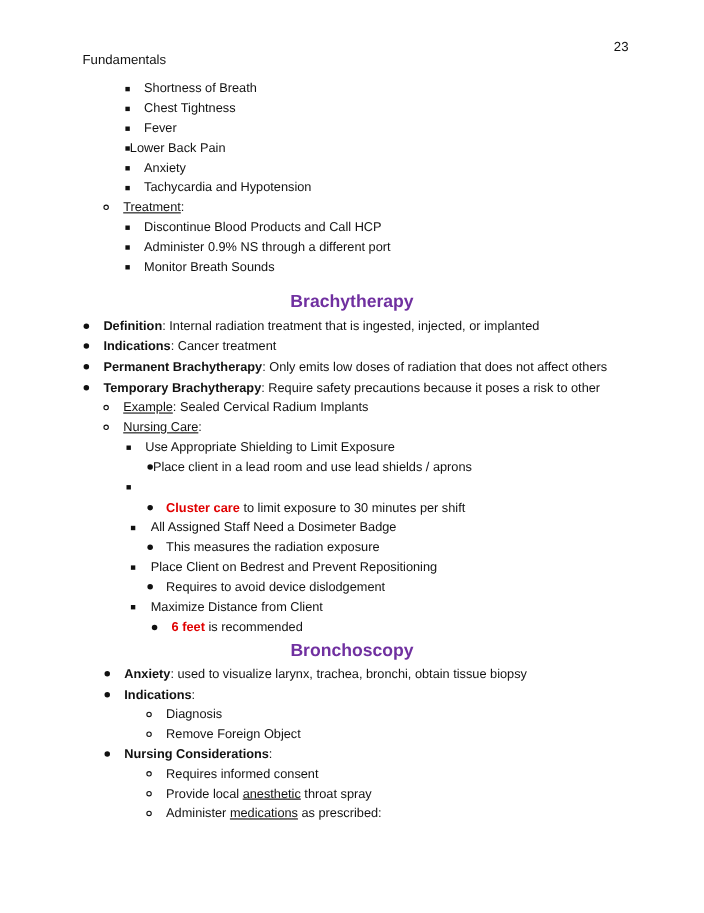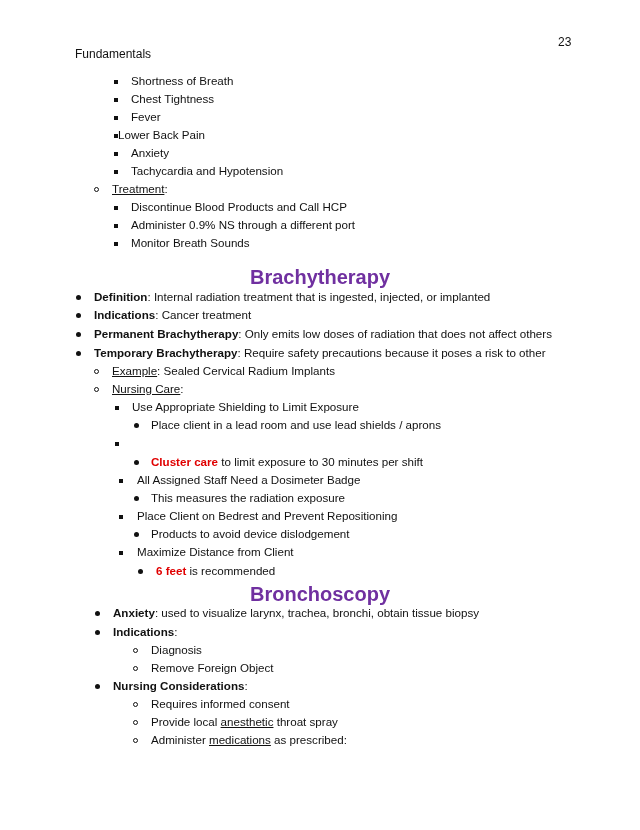--- a/index.html
+++ b/index.html
@@ -4,21 +4,21 @@
 <style>
   html, body { margin:0; padding:0; background:#ffffff; }
   body { width:640px; height:830px; position:relative; overflow:hidden;
          font-family:"Liberation Sans", "DejaVu Sans", sans-serif; color:#111; font-size:11.6px; }
   .hdr { position:absolute; top:35px; font-size:12px; }
   .line { position:absolute; white-space:nowrap; line-height:14px; }
   .b { display:inline-block; }
   .sq::before { content:""; display:inline-block; width:4px; height:4px; background:#111; vertical-align:middle; }
   .dot::before { content:""; display:inline-block; width:5px; height:5px; border-radius:50%; background:#111; vertical-align:middle; }
   .circ::before { content:""; display:inline-block; width:5px; height:5px; border-radius:50%; border:1px solid #111; box-sizing:border-box; vertical-align:middle; }
-  .title { position:absolute; left:0; width:640px; text-align:center; font-weight:bold; font-size:20px; color:#7030A0; }
+  .title { position:absolute; left:0; width:640px; text-align:center; font-weight:bold; font-size:16px; color:#7030A0; }
   .u { text-decoration:underline; }
   .red { color:#E00000; font-weight:bold; }
   strong { font-weight:bold; }
 </style>
 </head>
 <body>
 
 <div class="hdr" style="left:75px;margin-top:12px;">Fundamentals</div>
 <div class="hdr" style="left:558px;">23</div>
 
@@ -39,30 +39,30 @@
 
 <div class="line" style="left:76px;top:290px;"><span class="b dot"></span><strong style="margin-left:13px">Definition</strong><span>: Internal radiation treatment that is ingested, injected, or implanted</span></div>
 <div class="line" style="left:76px;top:308px;"><span class="b dot"></span><strong style="margin-left:13px">Indications</strong><span>: Cancer treatment</span></div>
 <div class="line" style="left:76px;top:327px;"><span class="b dot"></span><strong style="margin-left:13px">Permanent Brachytherapy</strong><span>: Only emits low doses of radiation that does not affect others</span></div>
 <div class="line" style="left:76px;top:346px;"><span class="b dot"></span><strong style="margin-left:13px">Temporary Brachytherapy</strong><span>: Require safety precautions because it poses a risk to other</span></div>
 
 <div class="line" style="left:94px;top:364px;"><span class="b circ"></span><span class="u" style="margin-left:13px">Example</span><span>: Sealed Cervical Radium Implants</span></div>
 <div class="line" style="left:94px;top:382px;"><span class="b circ"></span><span class="u" style="margin-left:13px">Nursing Care</span><span>:</span></div>
 
 <div class="line" style="left:115px;top:400px;"><span class="b sq"></span><span style="margin-left:13px">Use Appropriate Shielding to Limit Exposure</span></div>
-<div class="line" style="left:134px;top:418px;"><span class="b dot"></span><span style="margin-left:12px">Place client in a lead room and use lead shields / aprons</span></div>
+<div class="line" style="left:134px;top:418px;"><span class="b dot"></span><span style="">Place client in a lead room and use lead shields / aprons</span></div>
 
 <div class="line" style="left:115px;top:436px;"><span class="b sq"></span></div>
 <div class="line" style="left:134px;top:455px;"><span class="b dot"></span><span class="red" style="margin-left:12px">Cluster care</span><span> to limit exposure to 30 minutes per shift</span></div>
 
 <div class="line" style="left:119px;top:473px;"><span class="b sq"></span><span style="margin-left:14px">All Assigned Staff Need a Dosimeter Badge</span></div>
 <div class="line" style="left:134px;top:491px;"><span class="b dot"></span><span style="margin-left:12px">This measures the radiation exposure</span></div>
 
 <div class="line" style="left:119px;top:509px;"><span class="b sq"></span><span style="margin-left:14px">Place Client on Bedrest and Prevent Repositioning</span></div>
-<div class="line" style="left:134px;top:527px;"><span class="b dot"></span><span style="margin-left:12px">Products to avoid device dislodgement</span></div>
+<div class="line" style="left:134px;top:527px;"><span class="b dot"></span><span style="margin-left:12px">Requires to avoid device dislodgement</span></div>
 
 <div class="line" style="left:119px;top:545px;"><span class="b sq"></span><span style="margin-left:14px">Maximize Distance from Client</span></div>
 <div class="line" style="left:138px;top:564px;"><span class="b dot"></span><span class="red" style="margin-left:13px">6 feet</span><span> is recommended</span></div>
 
 <div class="title" style="top:583px;">Bronchoscopy</div>
 
 <div class="line" style="left:95px;top:606px;"><span class="b dot"></span><strong style="margin-left:13px">Anxiety</strong><span>: used to visualize larynx, trachea, bronchi, obtain tissue biopsy</span></div>
 <div class="line" style="left:95px;top:625px;"><span class="b dot"></span><strong style="margin-left:13px">Indications</strong><span>:</span></div>
 <div class="line" style="left:133px;top:643px;"><span class="b circ"></span><span style="margin-left:13px">Diagnosis</span></div>
 <div class="line" style="left:133px;top:661px;"><span class="b circ"></span><span style="margin-left:13px">Remove Foreign Object</span></div>

